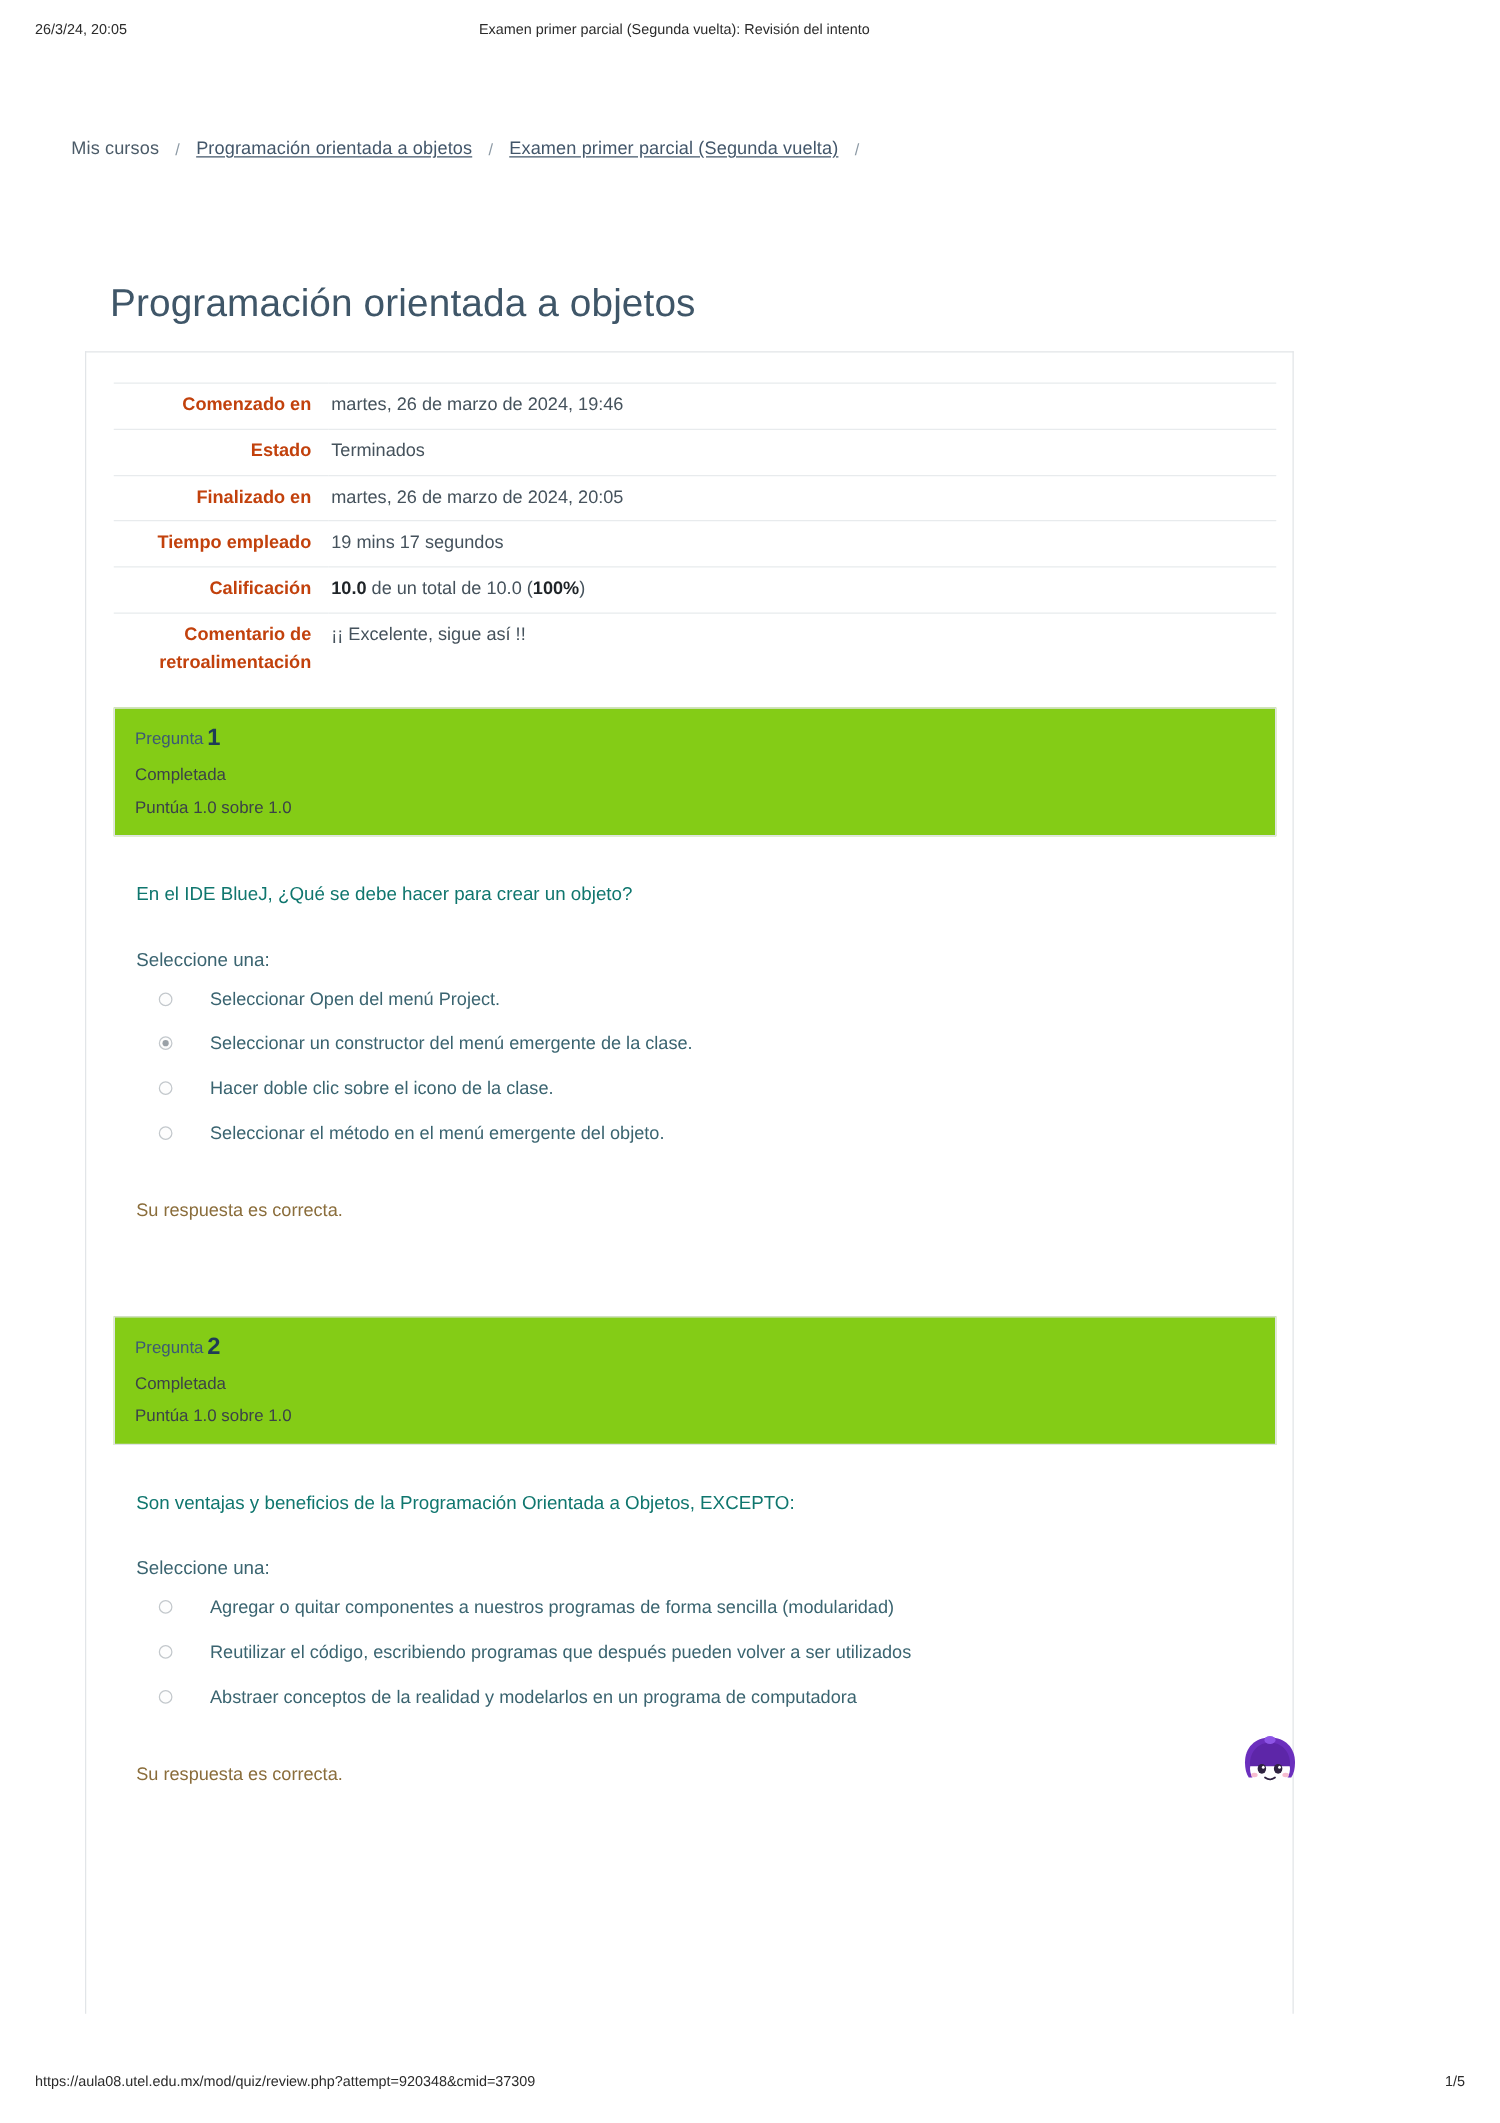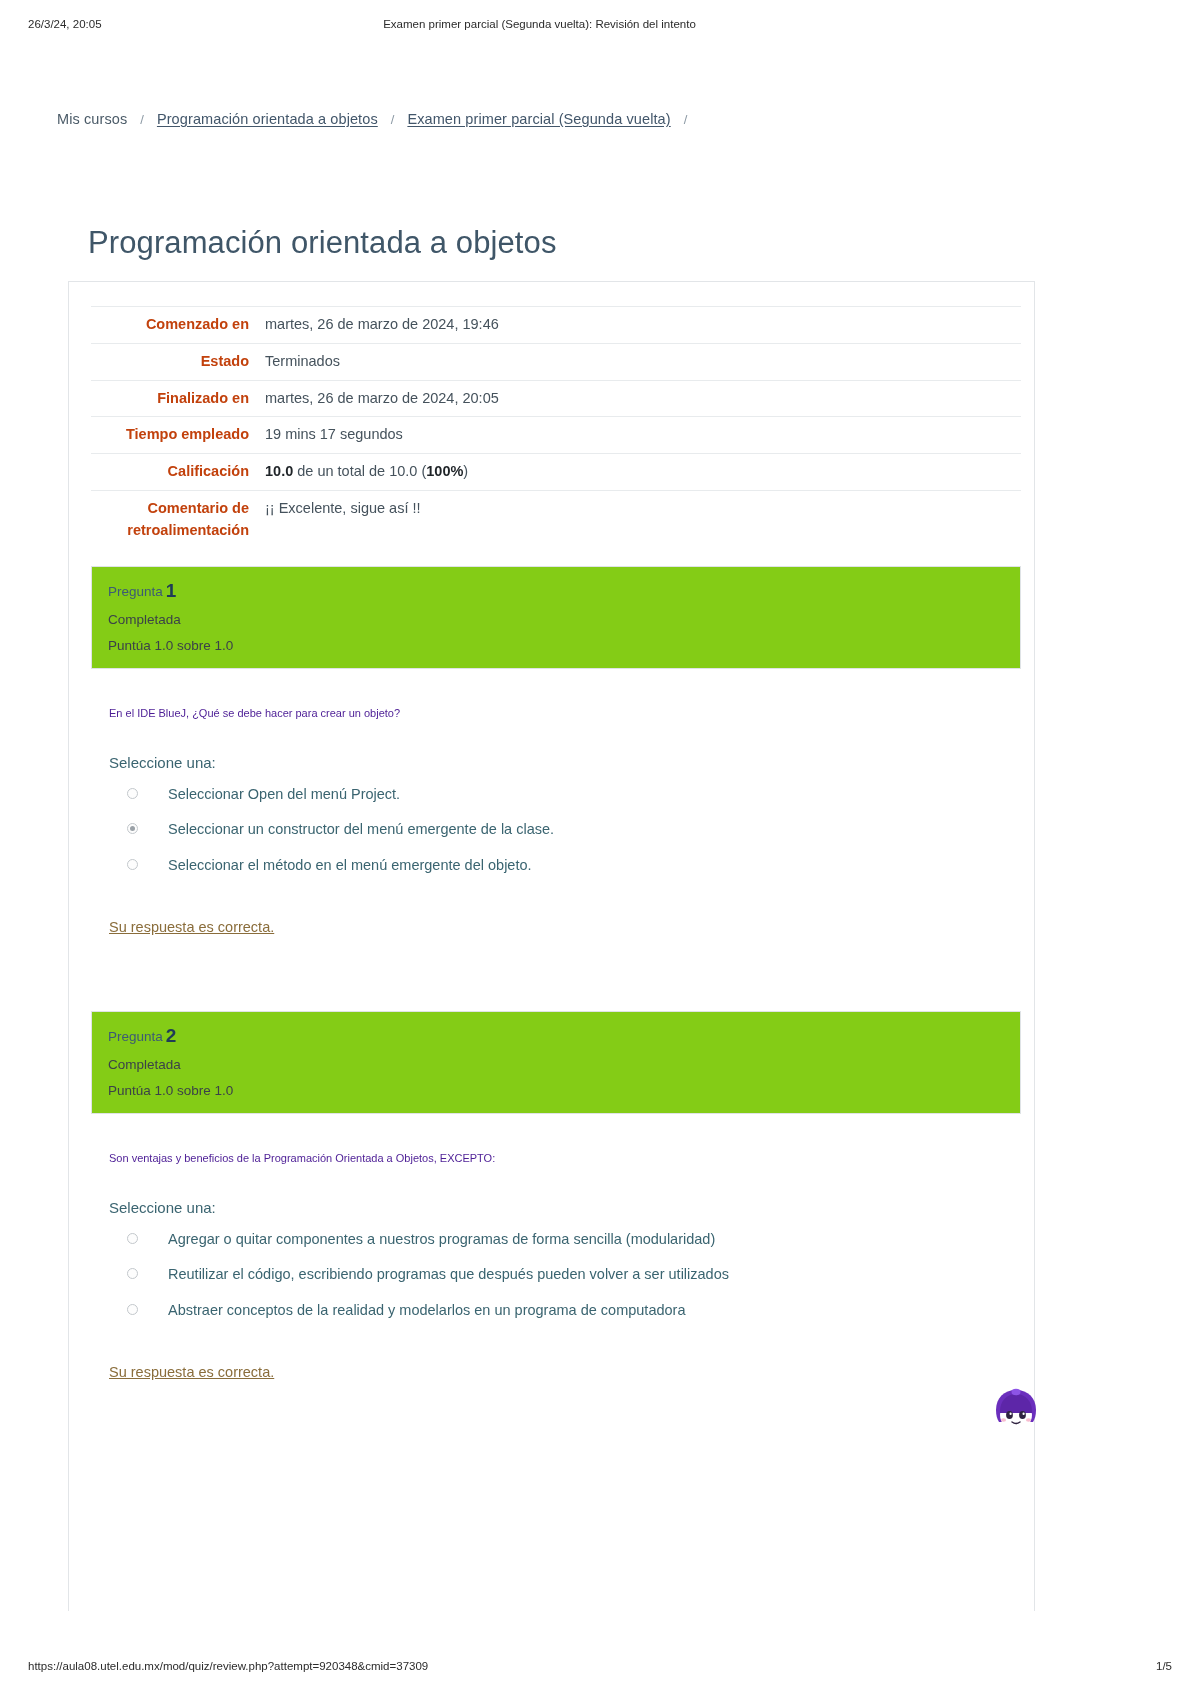--- a/index.html
+++ b/index.html
@@ -178,22 +178,22 @@
   }
 
   
   .qbody {
     margin: 0 22px 0 22px;
     width: 930px;
     padding: 36px 0 0 18px;
     box-sizing: border-box;
   }
   .qtext {
-    font-size: 11px;
-    color: #4c1d95;
+    font-size: 15px;
+    color: #0f766e;
     line-height: 1.5;
     margin-bottom: 32px;
   }
   .qprompt {
     font-size: 15px;
     color: #3a6470;
     margin-bottom: 14px;
   }
   .answers {
     margin: 0;
@@ -228,21 +228,20 @@
   }
   .answer .atext {
     font-size: 14.5px;
     color: #3a6470;
     line-height: 1.3;
   }
   .feedback {
     margin-top: 44px;
     font-size: 14.5px;
     color: #8a6d3b;
-    text-decoration: underline;
   }
   .q-gap { height: 58px; }
 
   
   .chat-widget {
     position: absolute;
     left: 992px;
     top: 1385px;
     width: 48px;
     height: 50px;
@@ -310,20 +309,24 @@
       <div class="qtext">En el IDE BlueJ, ¿Qué se debe hacer para crear un objeto?</div>
       <div class="qprompt">Seleccione una:</div>
       <ul class="answers">
         <li class="answer">
           <span class="radio"></span>
           <span class="atext">Seleccionar Open del menú Project.</span>
         </li>
         <li class="answer">
           <span class="radio checked"></span>
           <span class="atext">Seleccionar un constructor del menú emergente de la clase.</span>
+        </li>
+        <li class="answer">
+          <span class="radio"></span>
+          <span class="atext">Hacer doble clic sobre el icono de la clase.</span>
         </li>
         <li class="answer">
           <span class="radio"></span>
           <span class="atext">Seleccionar el método en el menú emergente del objeto.</span>
         </li>
       </ul>
       <div class="feedback">Su respuesta es correcta.</div>
     </div>
   </section>
 

